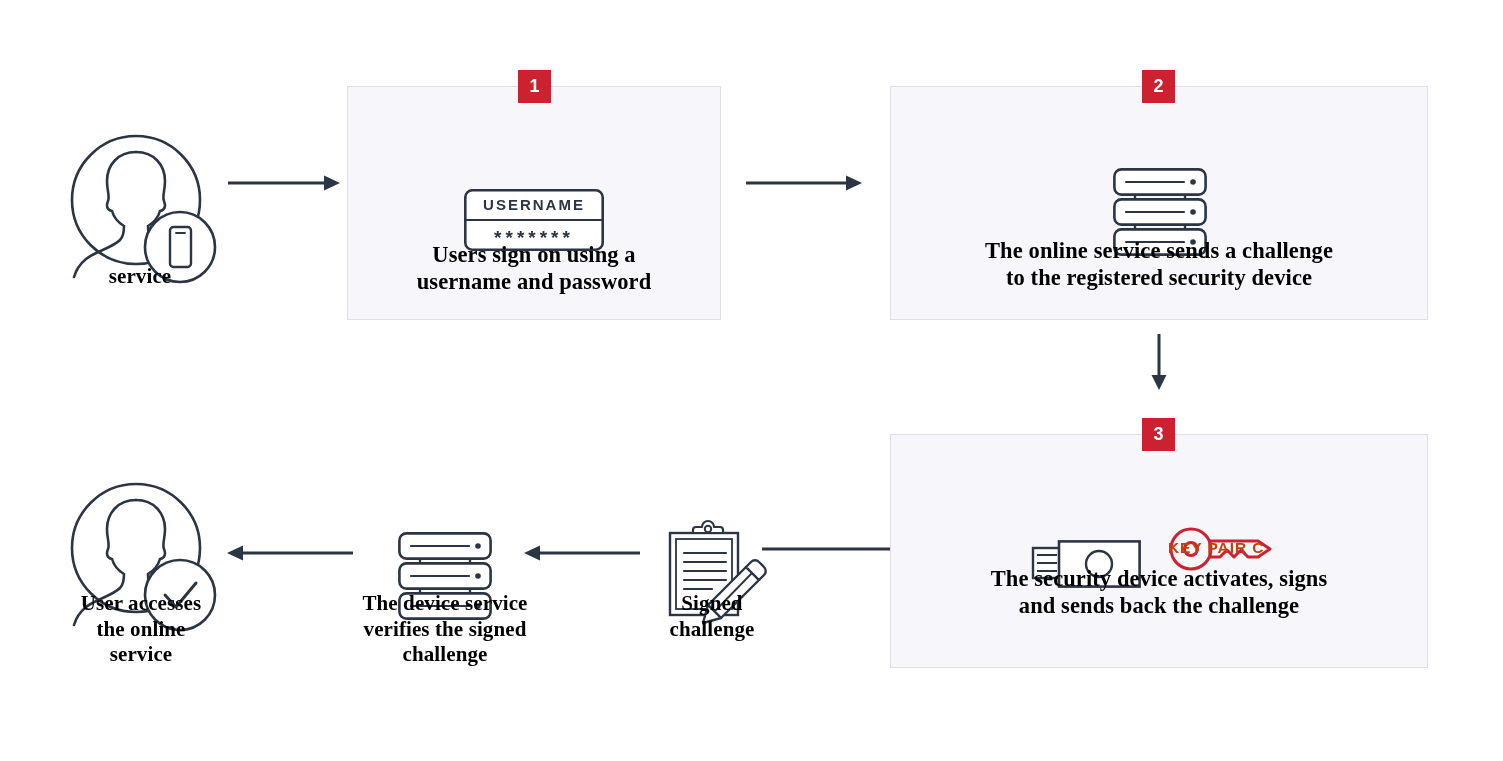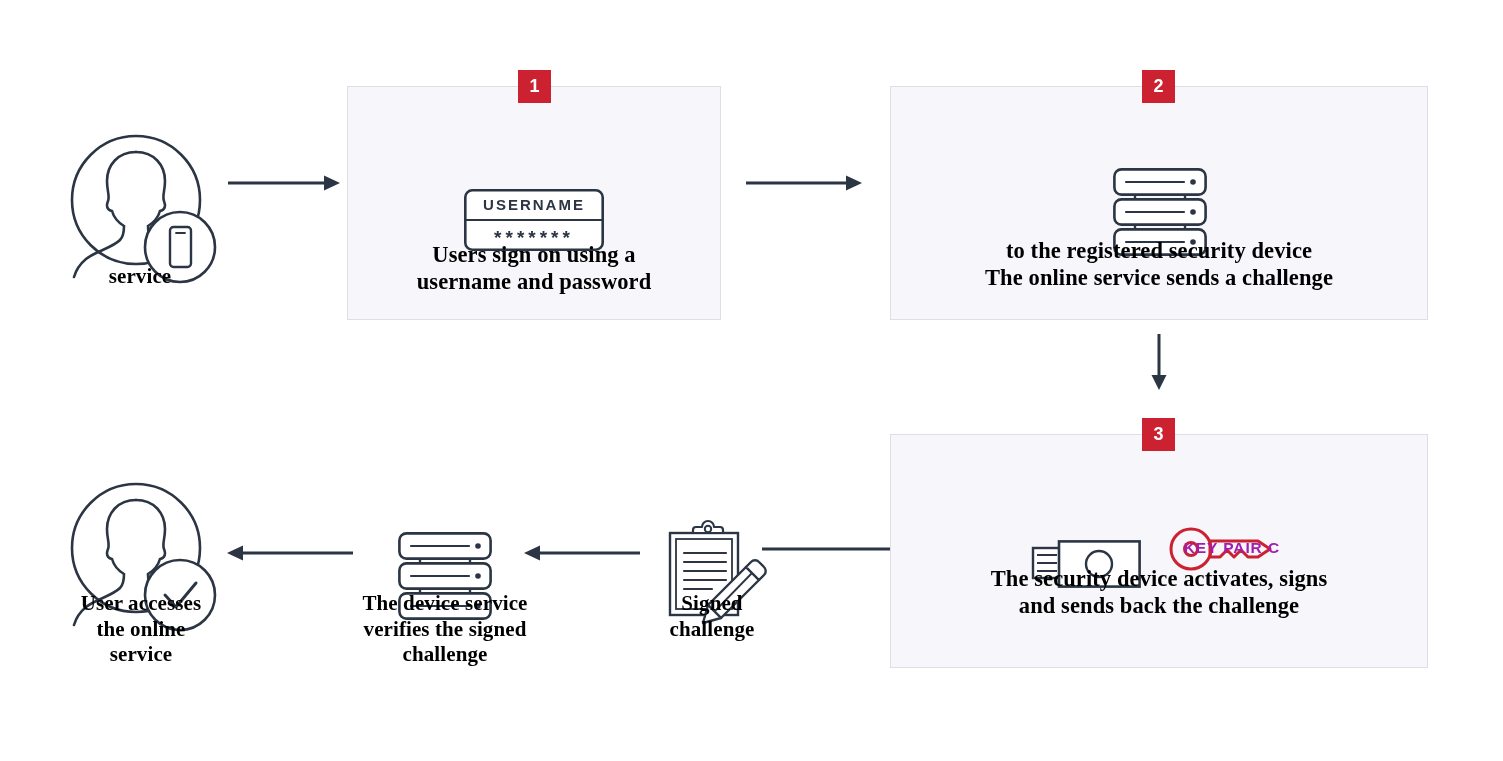--- a/index.html
+++ b/index.html
@@ -48,26 +48,26 @@
   }
   .caption.box-caption { font-size: 22.5px; }
   .caption.out-caption { font-size: 21px; }
 
   
   .icon-wrap { position: absolute; margin-top: 40px; }
   svg { display: block; overflow: visible; }
 
   .key-label {
     position: absolute;
-    color: #a21caf;
+    color: #c2410c;
     font-size: 15.5px;
     font-weight: 700;
     letter-spacing: 0.9px;
     font-family: "Liberation Sans", sans-serif;
-    text-align: right;
+    text-align: left;
     white-space: nowrap;
   }
 
   .arrow { position: absolute; }
 </style>
 </head>
 <body>
 
 <div id="stage">
 
@@ -137,22 +137,22 @@
       <rect x="1.4" y="31.4" width="91.2" height="25.2" rx="7" fill="#ffffff" stroke="#2b3543" stroke-width="2.6"></rect>
       <line x1="13" y1="44" x2="71" y2="44" stroke="#2b3543" stroke-width="2.2" stroke-linecap="round"></line>
       <circle cx="80" cy="44" r="2.8" fill="#2b3543"></circle>
       <rect x="1.4" y="61.4" width="91.2" height="25.2" rx="7" fill="#ffffff" stroke="#2b3543" stroke-width="2.6"></rect>
       <line x1="13" y1="74" x2="71" y2="74" stroke="#2b3543" stroke-width="2.2" stroke-linecap="round"></line>
       <circle cx="80" cy="74" r="2.8" fill="#2b3543"></circle>
     </svg>
   </div>
 
   <div class="caption box-caption" style="left:895px; top:237px; width:528px;">
+    <div>The online service sends a challenge</div>
     <div>to the registered security device</div>
-    <div>The online service sends a challenge</div>
   </div>
 
   <div class="arrow" style="left:1150px; top:334px; width:18px; height:56px;">
     <svg width="18" height="56" viewBox="0 0 18 56">
       <line x1="9" y1="0" x2="9" y2="43" stroke="#2b3543" stroke-width="3"></line>
       <polygon points="1.5,41 16.5,41 9,56" fill="#2b3543"></polygon>
     </svg>
   </div>
 
   <div class="step-box" style="left:890px; top:434px; width:538px; height:234px;"></div>

